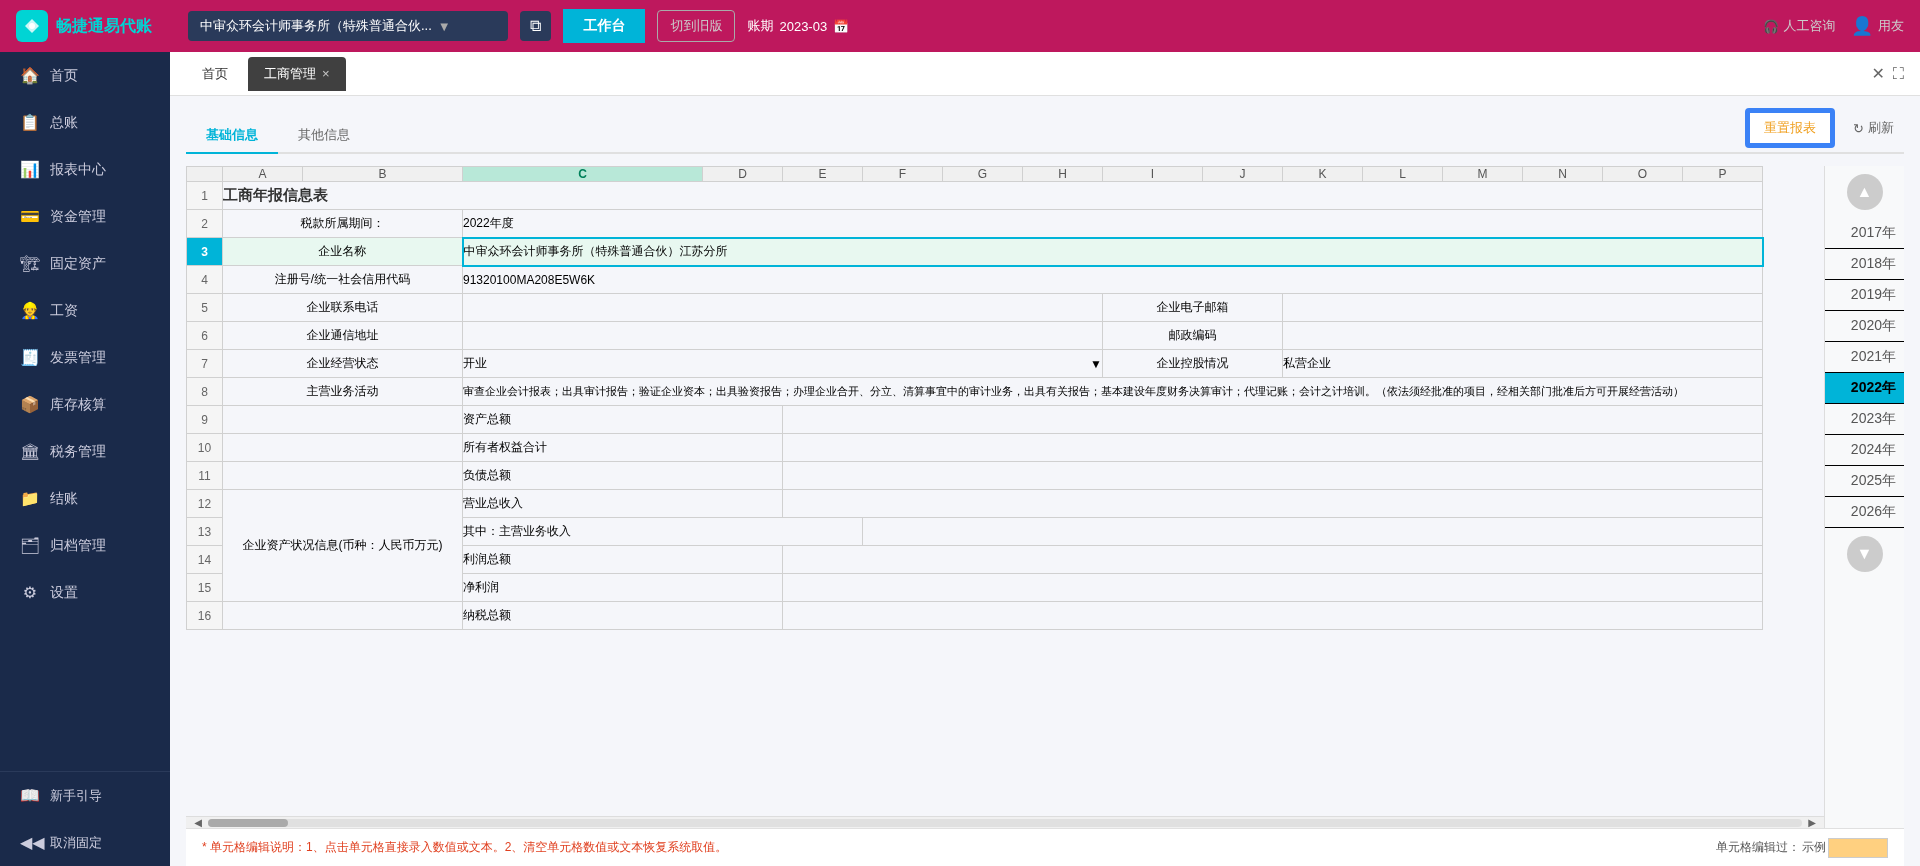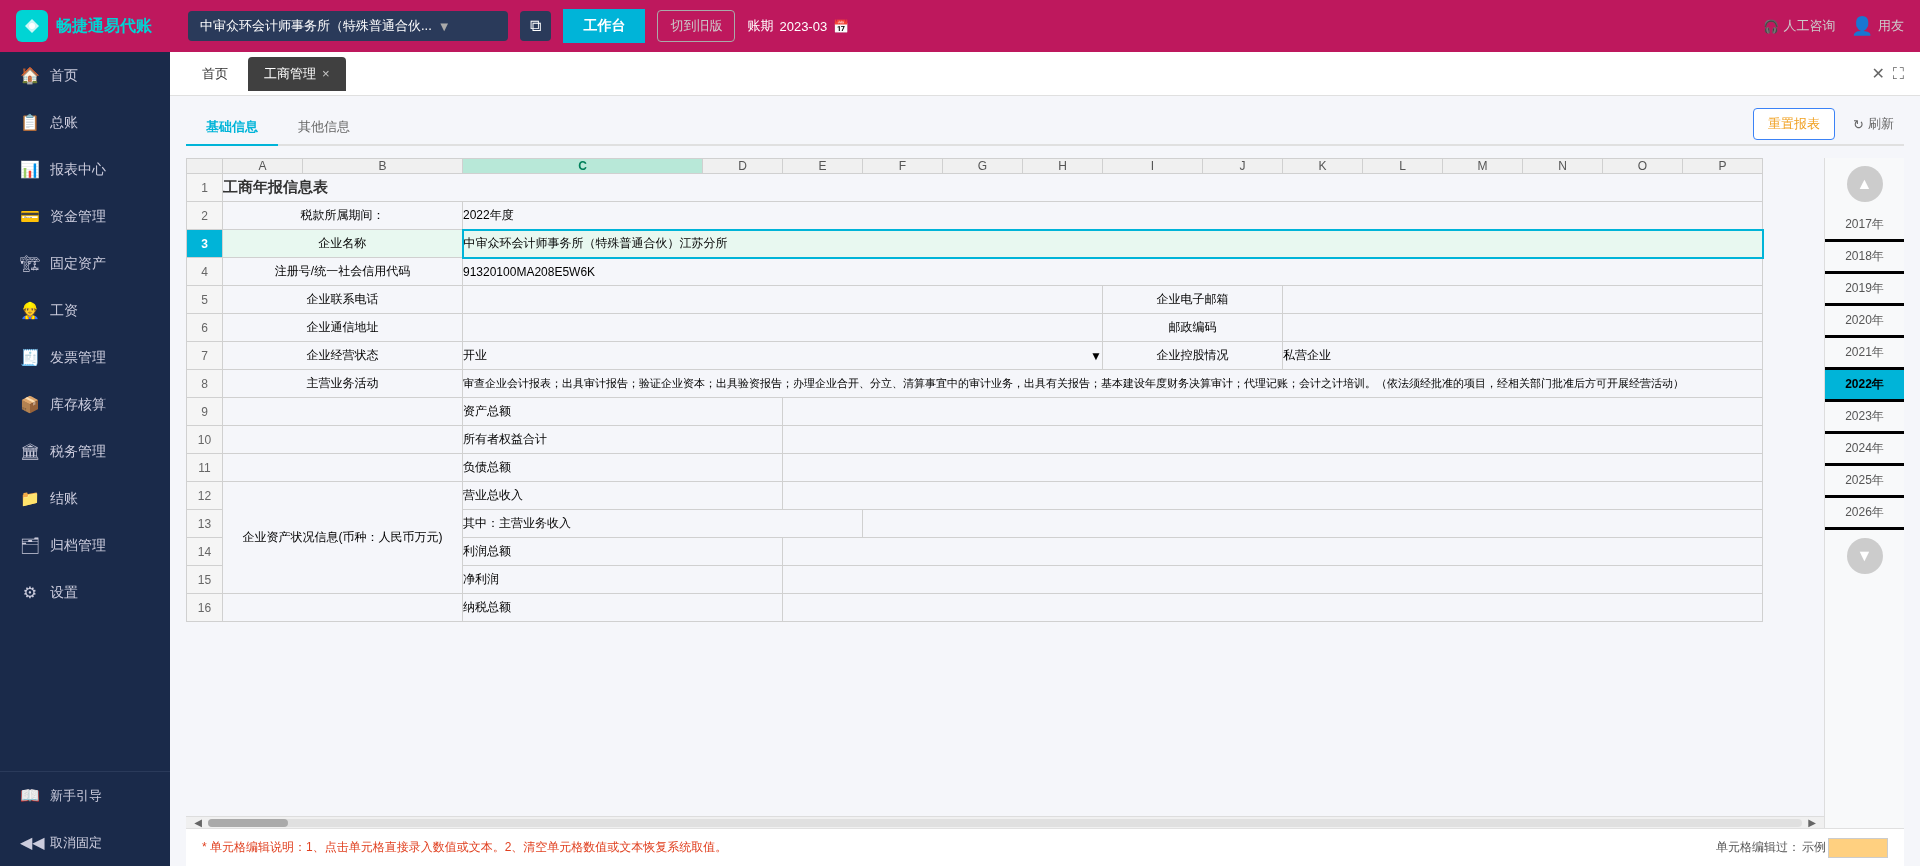--- a/index.html
+++ b/index.html
@@ -42,21 +42,21 @@
     .tab-close { cursor: pointer; opacity: 0.7; }
     .tab-bar-actions { margin-left: auto; display: flex; align-items: center; gap: 8px; color: #666; font-size: 16px; }
 
     
     .content { flex: 1; display: flex; flex-direction: column; overflow: hidden; padding: 12px 16px 0; }
 
     
     .sub-tabs { display: flex; gap: 0; border-bottom: 2px solid #e0e0e0; margin-bottom: 12px; align-items: flex-end; }
     .sub-tab { padding: 8px 20px; font-size: 13px; cursor: pointer; color: #666; border-bottom: 2px solid transparent; margin-bottom: -2px; }
     .sub-tab.active { color: #00b4d8; border-bottom: 2px solid #00b4d8; font-weight: bold; }
-    .reset-btn { border: 1px solid #3b82f6; color: #f0a020; background: #fff; padding: 6px 14px; border-radius: 4px; cursor: pointer; font-size: 13px; }
+    .reset-btn { border: 5px solid #3b82f6; color: #f0a020; background: #fff; padding: 6px 14px; border-radius: 4px; cursor: pointer; font-size: 13px; }
     .refresh-btn { border: none; background: transparent; color: #666; padding: 6px 10px; cursor: pointer; font-size: 13px; display: flex; align-items: center; gap: 4px; }
     .spreadsheet-container { flex: 1; overflow: auto; }
 
     .spreadsheet { border-collapse: collapse; font-size: 12px; min-width: 1200px; }
     .spreadsheet th, .spreadsheet td { border: 1px solid #d0d0d0; padding: 0; }
 
     
     .row-num { width: 36px; background: #f5f5f5; text-align: center; color: #666; font-weight: normal; padding: 4px 2px; border: 1px solid #d0d0d0; }
     
     .col-header { background: #f0f0f0; text-align: center; color: #555; font-weight: normal; font-size: 12px; padding: 4px 8px; border: 1px solid #d0d0d0; position: sticky; top: 0; z-index: 5; }
@@ -75,21 +75,21 @@
     
     .cell-green-border { border: 2px solid #00b4d8 !important; }
 
     
     .cell-dropdown { display: flex; align-items: center; justify-content: space-between; }
 
     
     .right-panel { width: 80px; background: #f8f9fa; border-left: 1px solid #ddd; display: flex; flex-direction: column; align-items: center; padding-top: 8px; overflow-y: auto; }
     .right-panel-btn { width: 36px; height: 36px; border-radius: 50%; background: #00b4d8; color: #fff; border: none; display: flex; align-items: center; justify-content: center; cursor: pointer; font-size: 16px; margin-bottom: 8px; }
     .right-panel-btn.gray { background: #ccc; }
-    .year-item { font-size: 12px; color: #555; padding: 6px 8px; cursor: pointer; width: 100%; text-align: center; border-bottom: 3px solid #000000; }
+    .year-item { font-size: 14px; color: #555; padding: 6px 8px; cursor: pointer; width: 100%; text-align: right; border-bottom: 1px solid #000000; }
     .year-item.active { background: #00b4d8; color: #000000; font-weight: bold; }
 
     
     .bottom-bar { height: 38px; background: #fff; border-top: 1px solid #e0e0e0; display: flex; align-items: center; padding: 0 16px; justify-content: space-between; font-size: 12px; }
     .bottom-hint { color: #e04020; }
     .bottom-right { display: flex; align-items: center; gap: 2px; color: #555; }
     .cell-sample { width: 60px; height: 20px; background: #ffd080; border: 1px solid #ccc; display: inline-block; vertical-align: middle; }
 
     
     .h-scrollbar { height: 12px; background: #f0f0f0; border-top: 1px solid #ddd; display: flex; align-items: center; padding: 0 2px; }

